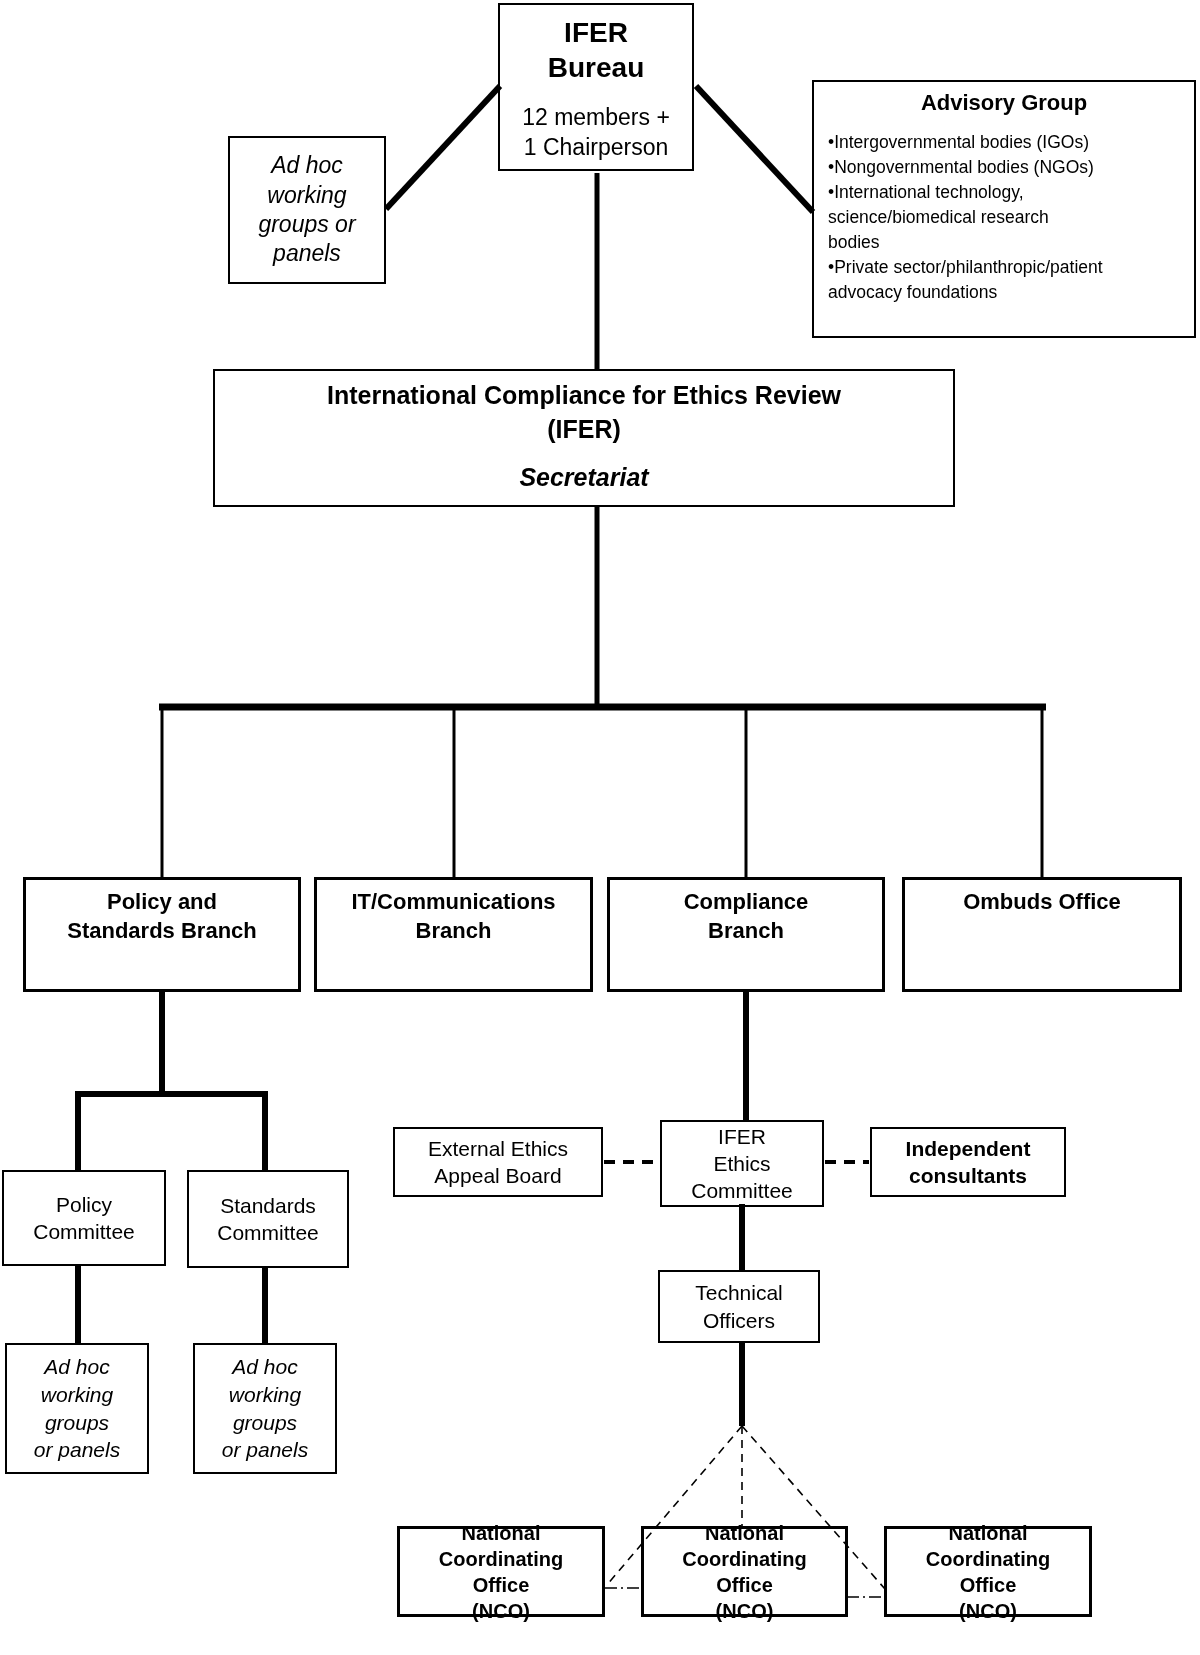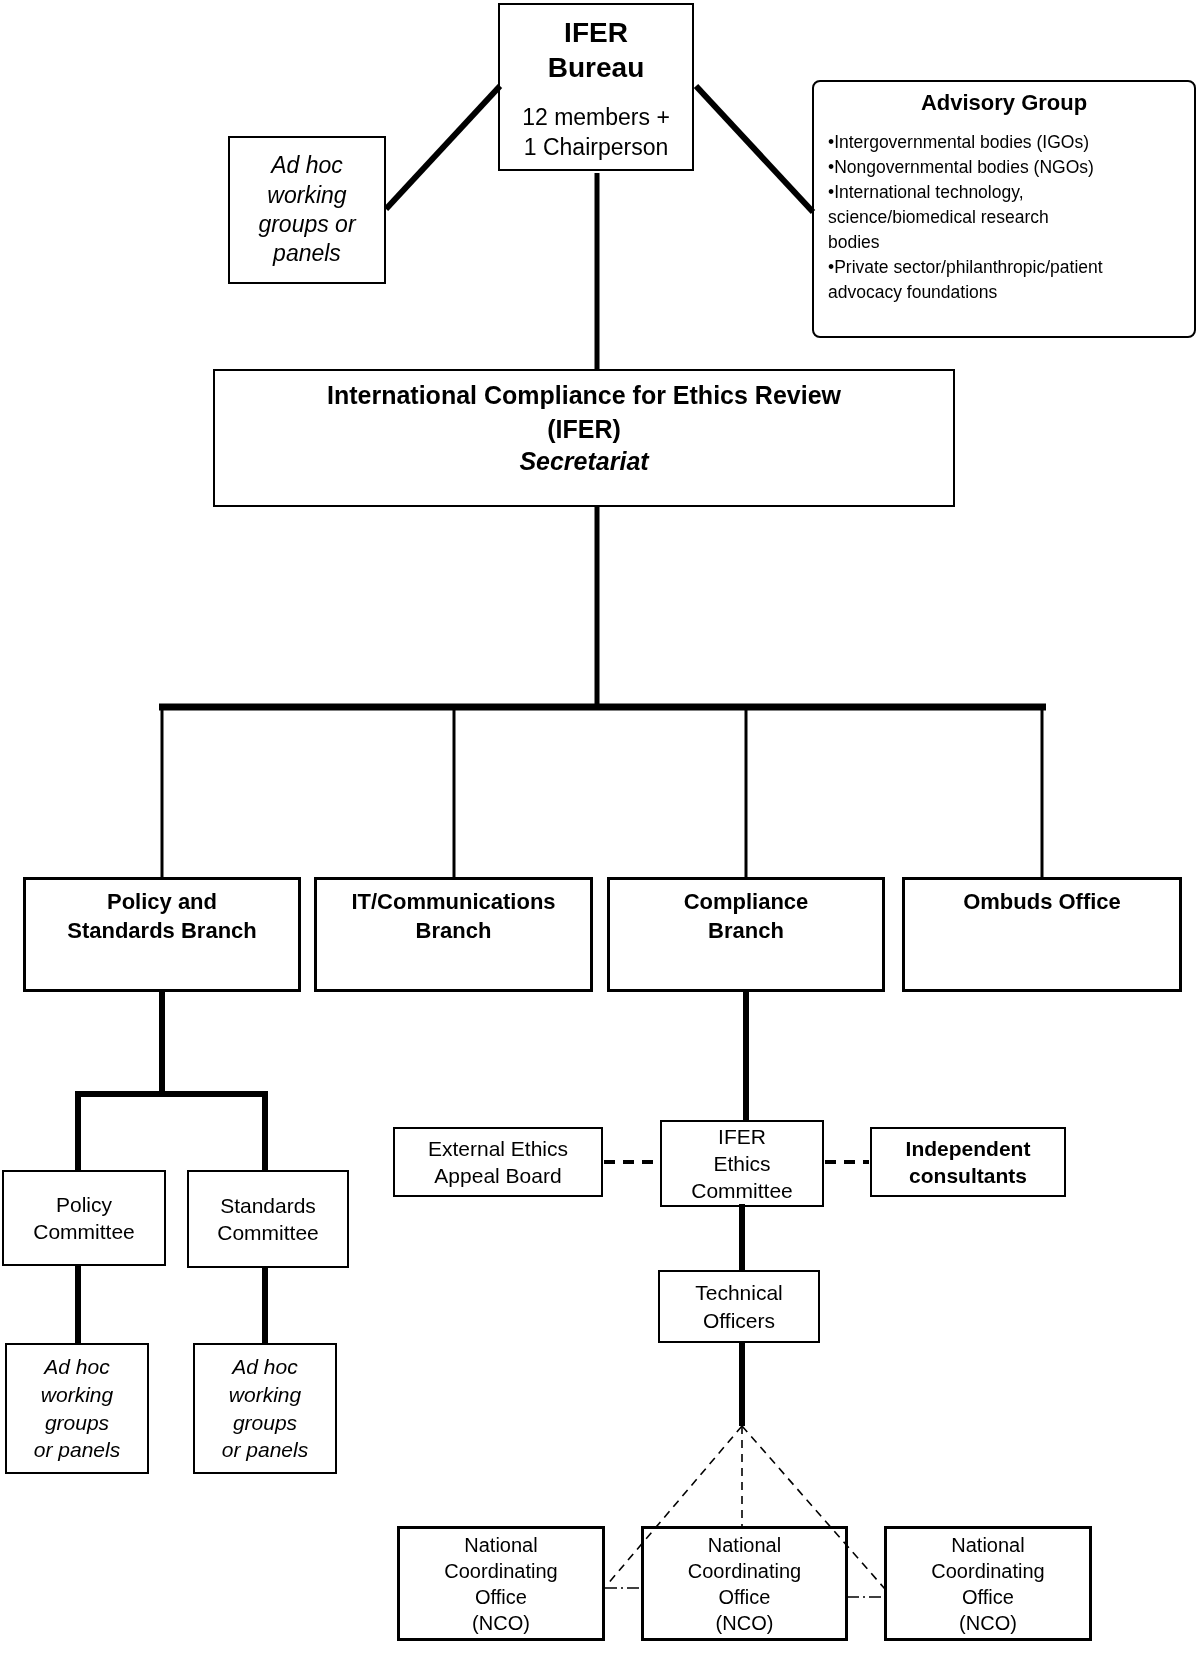--- a/index.html
+++ b/index.html
@@ -11,42 +11,42 @@
     position:absolute;box-sizing:border-box;background:#ffffff;
     border:2.5px solid #000;display:flex;flex-direction:column;
     align-items:center;justify-content:center;text-align:center;
   }
   .pre{white-space:pre-line;}
   
   #bureau{left:498px;top:3px;width:196px;height:168px;justify-content:flex-start;padding-top:10px;}
   #bureau .t{font-weight:bold;font-size:28px;line-height:1.25;}
   #bureau .s{font-size:23px;line-height:1.3;margin-top:18px;}
   #adhoc-top{left:228px;top:136px;width:158px;height:148px;font-style:italic;font-size:23px;line-height:1.28;}
-  #advisory{left:812px;top:80px;width:384px;height:258px;justify-content:flex-start;padding:8px 14px 0 14px;border-radius:8px;}
+  #advisory{left:812px;top:80px;width:384px;height:258px;justify-content:flex-start;padding:8px 14px 0 14px;}
   #advisory .t{font-weight:bold;font-size:22px;margin-bottom:14px;}
   #advisory .b{font-size:17.5px;line-height:25px;text-align:left;align-self:stretch;}
   #secretariat{left:213px;top:369px;width:742px;height:138px;justify-content:flex-start;padding-top:8px;}
   #secretariat .t{font-weight:bold;font-size:25px;line-height:1.35;}
-  #secretariat .s{font-weight:bold;font-style:italic;font-size:25px;margin-top:0;}
+  #secretariat .s{font-weight:bold;font-style:italic;font-size:25px;margin-top:16px;}
   .branch{top:877px;height:115px;border-width:3px;justify-content:flex-start;padding-top:8px;font-weight:bold;font-size:22px;line-height:1.3;}
   #branch-policy{left:23px;width:278px;}
   #branch-it{left:314px;width:279px;}
   #branch-compliance{left:607px;width:278px;}
   #branch-ombuds{left:902px;width:280px;}
   .committee{font-size:21px;line-height:1.3;}
   #policy-committee{left:2px;top:1170px;width:164px;height:96px;}
   #standards-committee{left:187px;top:1170px;width:162px;height:98px;}
   .adhoc-small{font-style:italic;font-size:21px;line-height:1.33;}
   #adhoc-policy{left:5px;top:1343px;width:144px;height:131px;}
   #adhoc-standards{left:193px;top:1343px;width:144px;height:131px;}
   #external{left:393px;top:1127px;width:210px;height:70px;font-size:21px;line-height:1.3;}
   #ethics-committee{left:660px;top:1120px;width:164px;height:87px;font-size:21px;line-height:1.3;border-width:2px;}
   #independent{left:870px;top:1127px;width:196px;height:70px;font-size:21px;line-height:1.3;font-weight:bold;}
   #technical{left:658px;top:1270px;width:162px;height:73px;font-size:21px;line-height:1.3;}
-  .nco{top:1526px;height:115px;border-width:3px;font-weight:normal;font-size:20px;line-height:1.3;}
+  .nco{top:1526px;height:91px;border-width:3px;font-weight:bold;font-size:20px;line-height:1.3;}
   #nco-1{left:397px;width:208px;}
   #nco-2{left:641px;width:207px;}
   #nco-3{left:884px;width:208px;}
   #lines{position:absolute;left:0;top:0;width:1200px;height:1655px;pointer-events:none;}
 </style>
 </head>
 <body>
 
 <div id="canvas">
 

